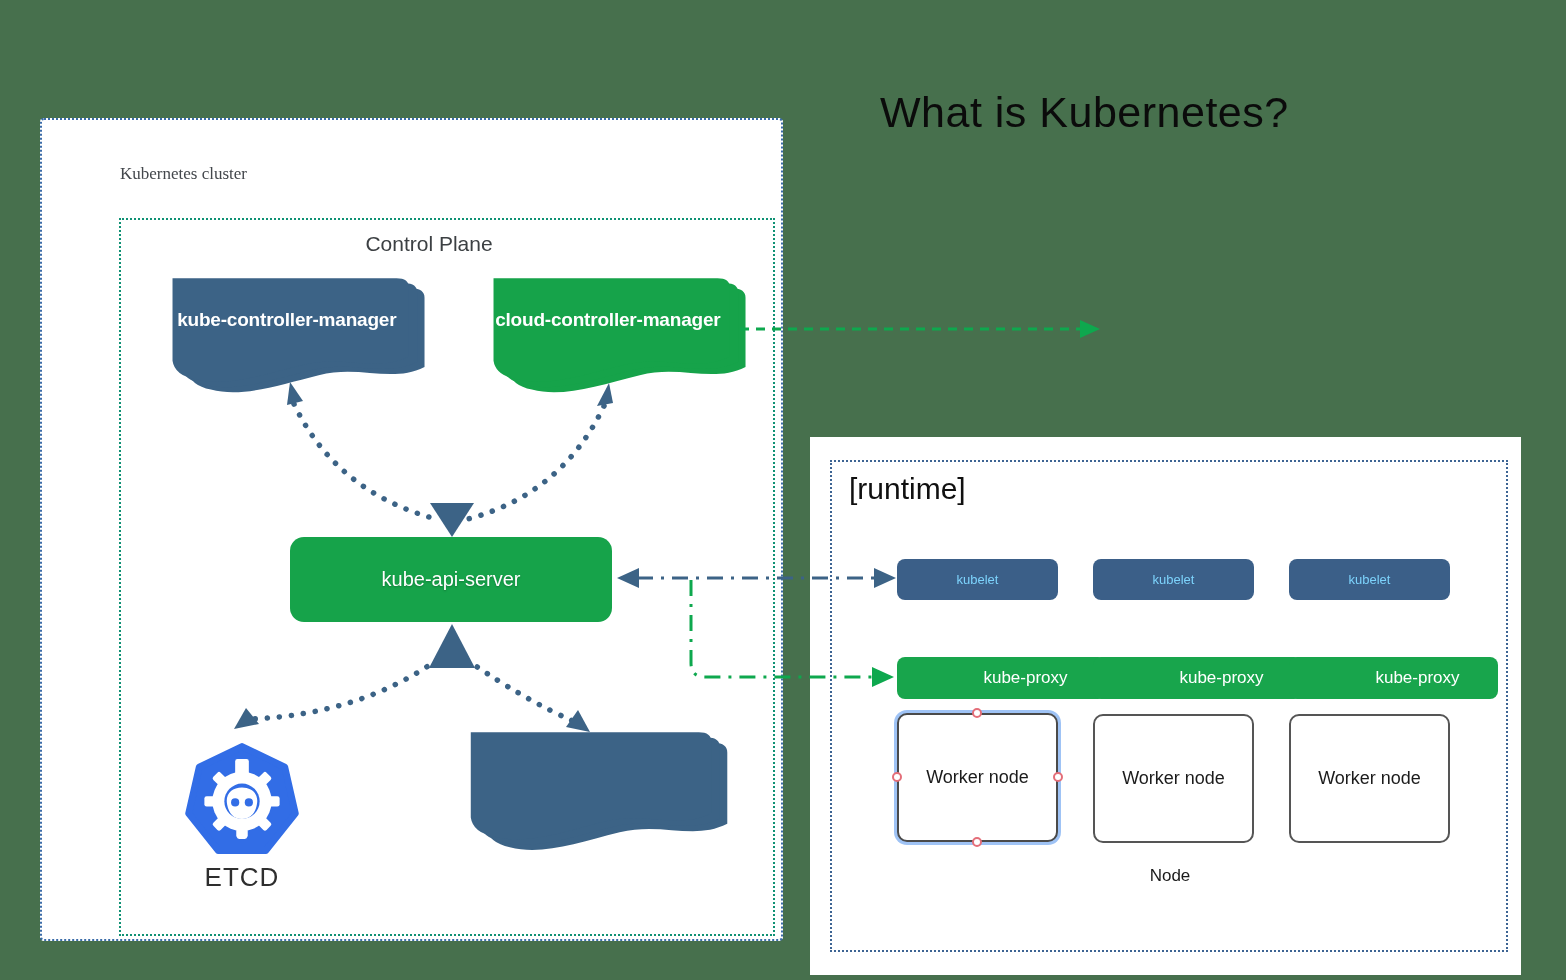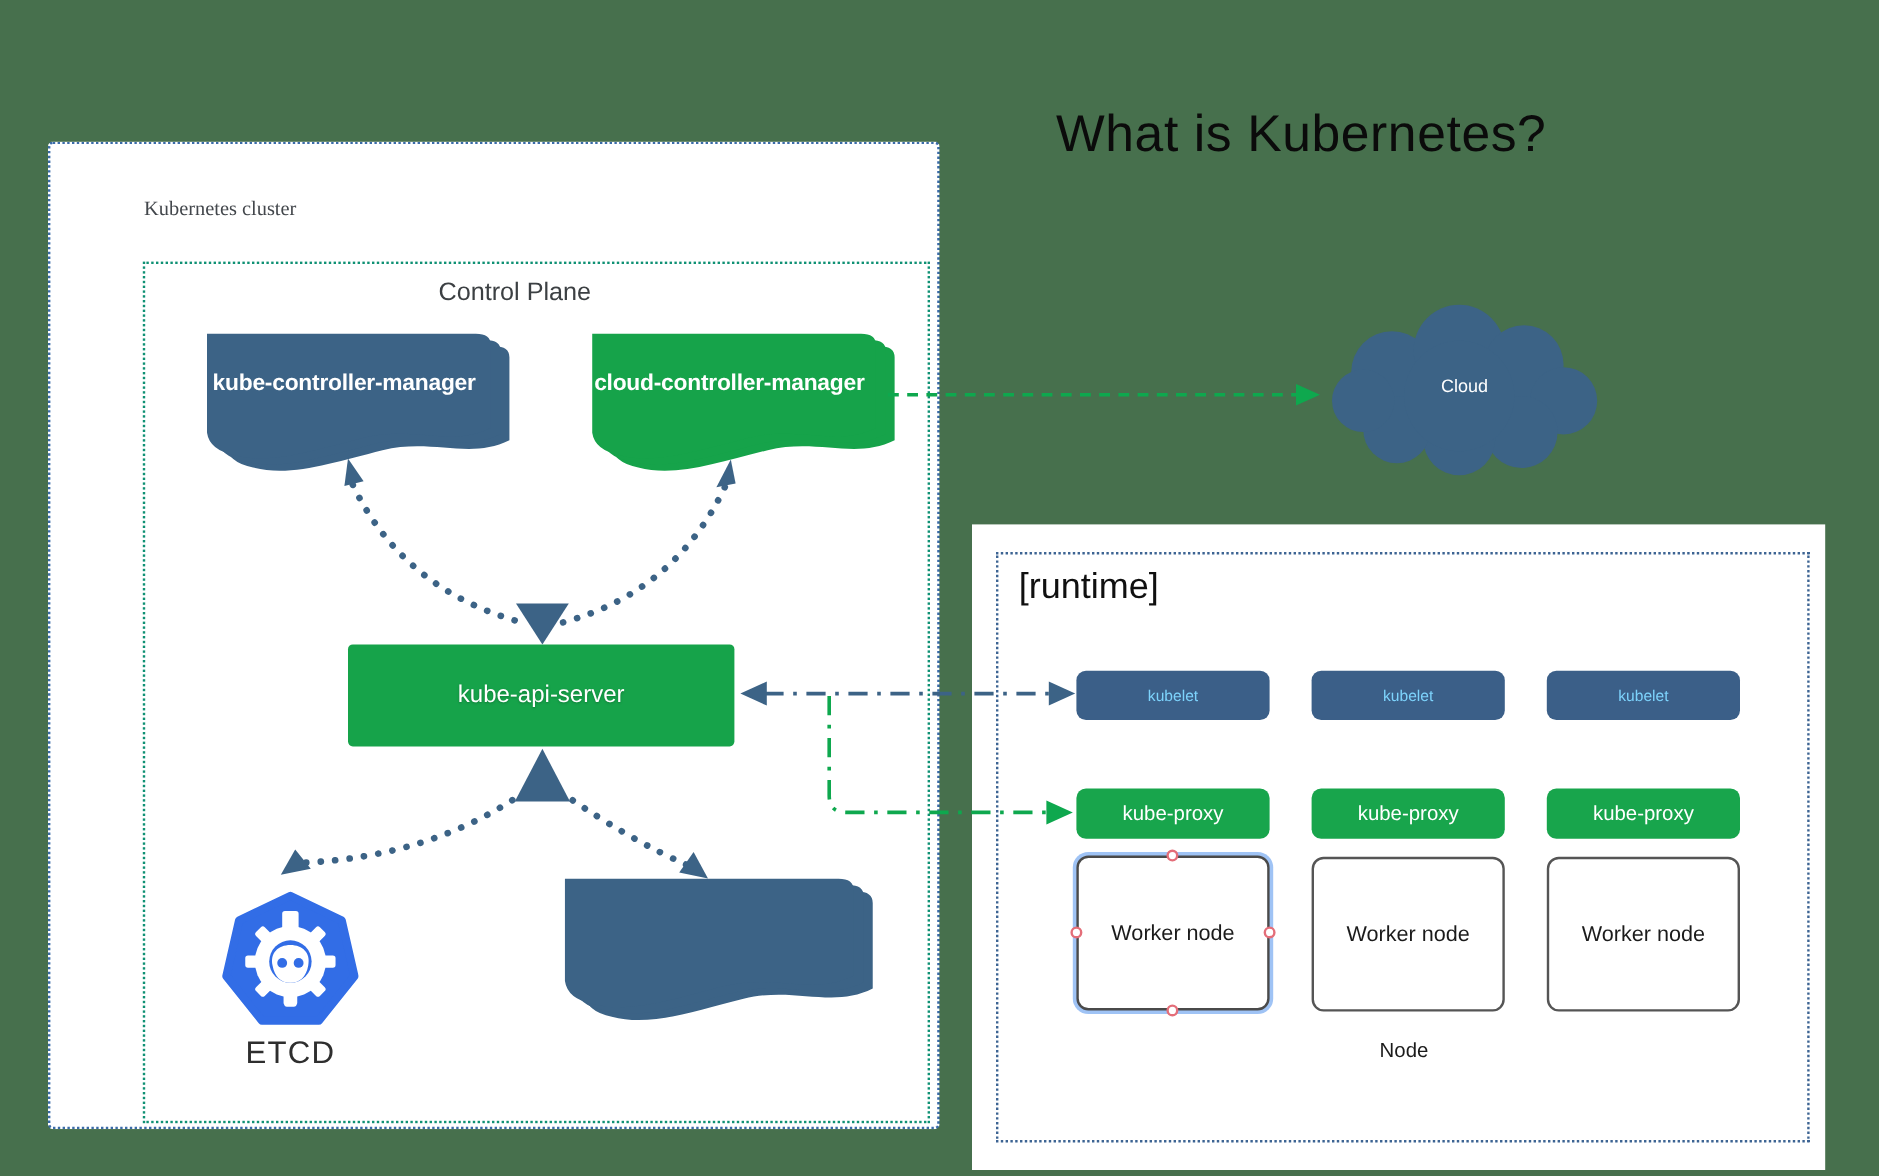--- a/index.html
+++ b/index.html
@@ -17,37 +17,37 @@
   .flag{position:absolute;}
   .flag svg{position:absolute;left:0;top:0;width:100%;height:100%;}
   .flag .lbl{position:absolute;left:0;top:0;width:92%;height:72%;display:flex;align-items:center;justify-content:center;
              color:#fff;font-weight:700;white-space:nowrap;}
   .flag-kcm{left:158px;top:274px;width:280px;height:128px;}
   .flag-ccm{left:479px;top:274px;width:280px;height:128px;}
   .flag-sched{left:456px;top:728px;width:285px;height:132px;}
   .flag-kcm .lbl,.flag-ccm .lbl{font-size:19px;letter-spacing:-.2px;}
   .flag-sched .lbl{font-size:14px;font-weight:400;}
   
-  .api{left:290px;top:537px;width:322px;height:85px;background:#16a34a;border-radius:4px;
+  .api{left:290px;top:537px;width:322px;height:85px;background:#16a34a;border-radius:14px;
        display:flex;align-items:center;justify-content:center;color:#fff;font-size:20px;
        text-shadow:0 1px 2px rgba(0,0,0,.25);}
   
   .etcd-icon{left:185px;top:742px;width:114px;height:114px;}
   .etcd-label{left:175px;top:862px;width:134px;text-align:center;font-size:26px;color:#2e2e2e;letter-spacing:1px;}
   
   .cloud{left:1098px;top:252px;width:245px;height:150px;}
   .cloud .lbl{position:absolute;left:0;top:62px;width:100%;text-align:center;color:#fff;font-size:15px;}
   
   .runtime{left:810px;top:437px;width:711px;height:538px;background:#fff;}
   .runtime-border{left:830px;top:460px;width:678px;height:492px;border:2px dotted #3d6493;box-sizing:border-box;}
   .runtime-label{left:849px;top:472px;font-size:30px;font-weight:500;color:#101010;}
   .kubelet{width:161px;height:41px;background:#3b5f88;border-radius:8px;display:flex;align-items:center;justify-content:center;
            color:#7dd3fc;font-size:13px;}
   .kproxy{width:161px;height:42px;background:#18a54c;border-radius:8px;display:flex;align-items:center;justify-content:center;
-          color:#fff;font-size:17px;}
+          color:#fff;font-size:17px;padding-left:48px;}
   .worker{width:161px;height:129px;background:#fff;border:2px solid #555;border-radius:10px;box-sizing:border-box;
           display:flex;align-items:center;justify-content:center;color:#1b1b1b;font-size:18px;}
   .worker.selected{box-shadow:0 0 0 3px #9fc3f5;border-color:#4a4a4a;}
   .handle{position:absolute;width:10px;height:10px;border-radius:50%;background:#fff;border:2px solid #e46e79;box-sizing:border-box;z-index:46;}
   .node-label{left:1120px;top:866px;width:100px;text-align:center;font-size:17px;color:#1b1b1b;}
   
   .arrows{left:0;top:0;width:1566px;height:980px;z-index:40;pointer-events:none;}
 </style>
 </head>
 <body>
@@ -114,36 +114,20 @@
       </g>
       <rect x="45" y="76" width="10" height="8" rx="2"></rect>
     </g>
     <circle cx="50" cy="52" r="15.5" fill="#326de6"></circle>
     <path fill="#fff" d="M50,40 C59,40 65,46 63,55 C61.5,63 57,67.5 50,67.5 C43,67.5 38.5,63 37,55 C35,46 41,40 50,40 Z"></path>
     <circle cx="44" cy="53" r="3.6" fill="#326de6"></circle>
     <circle cx="56" cy="53" r="3.6" fill="#326de6"></circle>
   </svg>
   <div class="abs etcd-label">ETCD</div>
 
-  <div class="abs cloud">
-    <svg viewBox="0 0 245 150" style="position:absolute;left:0;top:0;width:100%;height:100%;">
-      <g fill="#3c6386">
-        <circle cx="62" cy="58" r="34"></circle>
-          <circle cx="118" cy="40" r="38"></circle>
-          <circle cx="172" cy="52" r="33"></circle>
-        <circle cx="205" cy="82" r="28"></circle>
-          <circle cx="170" cy="108" r="30"></circle>
-          <circle cx="118" cy="114" r="30"></circle>
-        <circle cx="66" cy="106" r="28"></circle>
-          <circle cx="38" cy="82" r="26"></circle>
-          <circle cx="118" cy="78" r="46"></circle>
-      </g>
-    </svg>
-    <div class="lbl">Cloud</div>
-  </div>
 
   <div class="abs runtime"></div>
   <div class="abs runtime-border"></div>
   <div class="abs runtime-label">[runtime]</div>
 
   <div class="abs kubelet" style="left:897px;top:559px;">
     <span>kubelet</span>
     </div>
   <div class="abs kproxy" style="left:897px;top:657px;">
     <span>kube-proxy</span>

